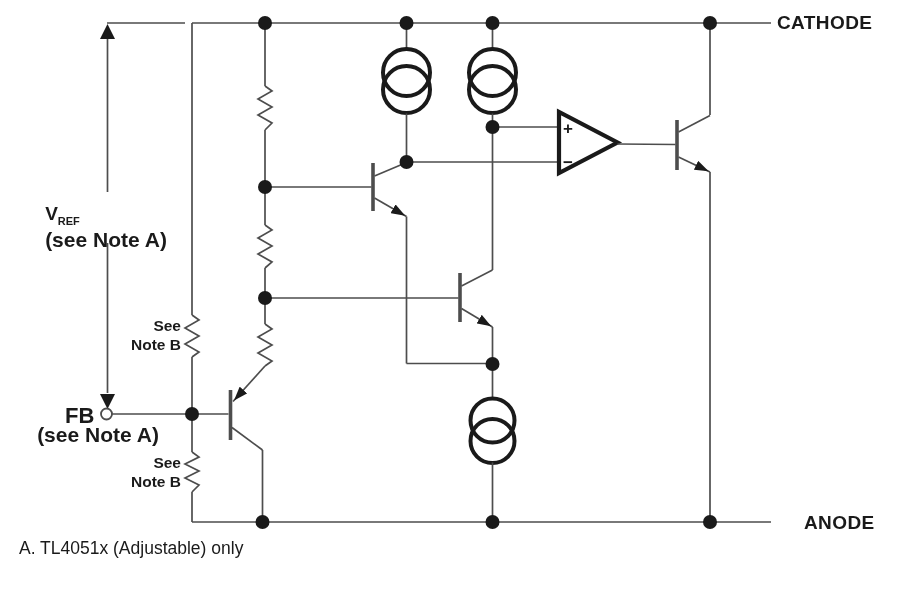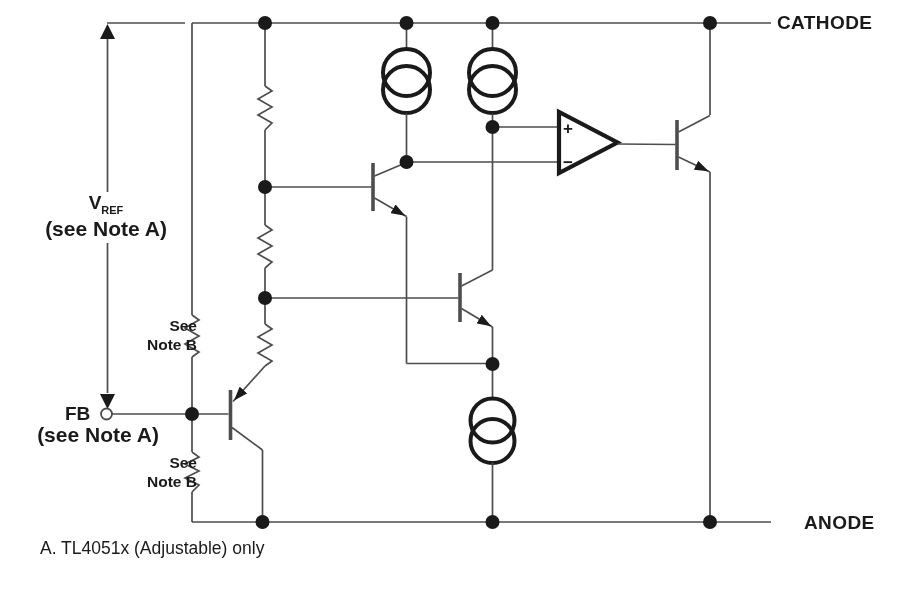--- a/index.html
+++ b/index.html
@@ -20,34 +20,34 @@
   .sym  { stroke: #1a1a1a; stroke-width: 4; fill: none; }
   .dot  { fill: #1a1a1a; stroke: none; }
   .arrowfill { fill: #1a1a1a; stroke: none; }
   .opamp-sign { font: bold 17px "Liberation Sans", sans-serif; fill: #1a1a1a; }
 
   .label { position: absolute; white-space: nowrap; }
   .terminal-label { font-weight: bold; font-size: 19px; letter-spacing: 0.4px; }
   .cathode { left: 777px; top: 12px; }
   .anode   { left: 804px; top: 512px; }
 
-  .vref-label { left: 106px; top: 193px; transform: translateX(-50%); text-align: center; }
+  .vref-label { left: 106px; top: 204px; transform: translateX(-50%); text-align: left; }
   .vref-main  { font-weight: bold; font-size: 19px; line-height: 20px; }
   .vref-main sub { font-size: 11px; font-weight: bold; }
   .note-a { font-weight: bold; font-size: 21px; line-height: 18px; }
 
-  .fb-label { left: 65px; top: 403px; font-weight: bold; font-size: 19px; }
+  .fb-label { left: 65px; top: 403px; font-weight: bold; font-size: 22px; }
   .fb-note  { left: 98px; top: 426px; transform: translateX(-50%); }
 
-  .see-note-b { left: 134px; width: 63px; text-align: right;
+  .see-note-b { left: 118px; width: 63px; text-align: right;
                 font-weight: bold; font-size: 15.5px; line-height: 19px; }
   .see-note-b.upper { top: 316px; }
   .see-note-b.lower { top: 453px; }
 
-  .footnote { left: 40px; font-size: 17.5px; }
+  .footnote { left: 19px; font-size: 17.5px; }
   .footnote.a { top: 538px; }
   .footnote.b { top: 565px; }
 </style>
 </head>
 <body>
 
 <div class="canvas">
 
   <svg width="900" height="597" viewBox="0 0 900 597">
     <defs>

